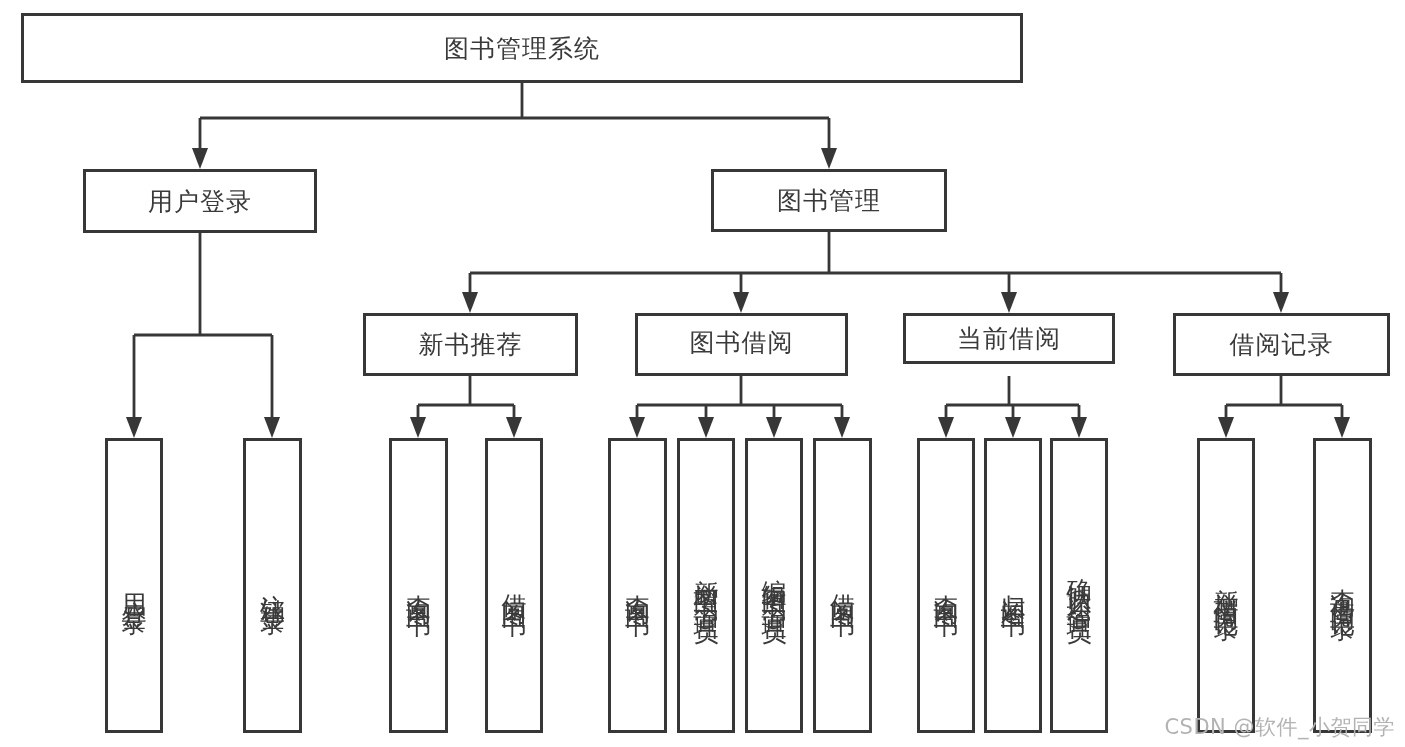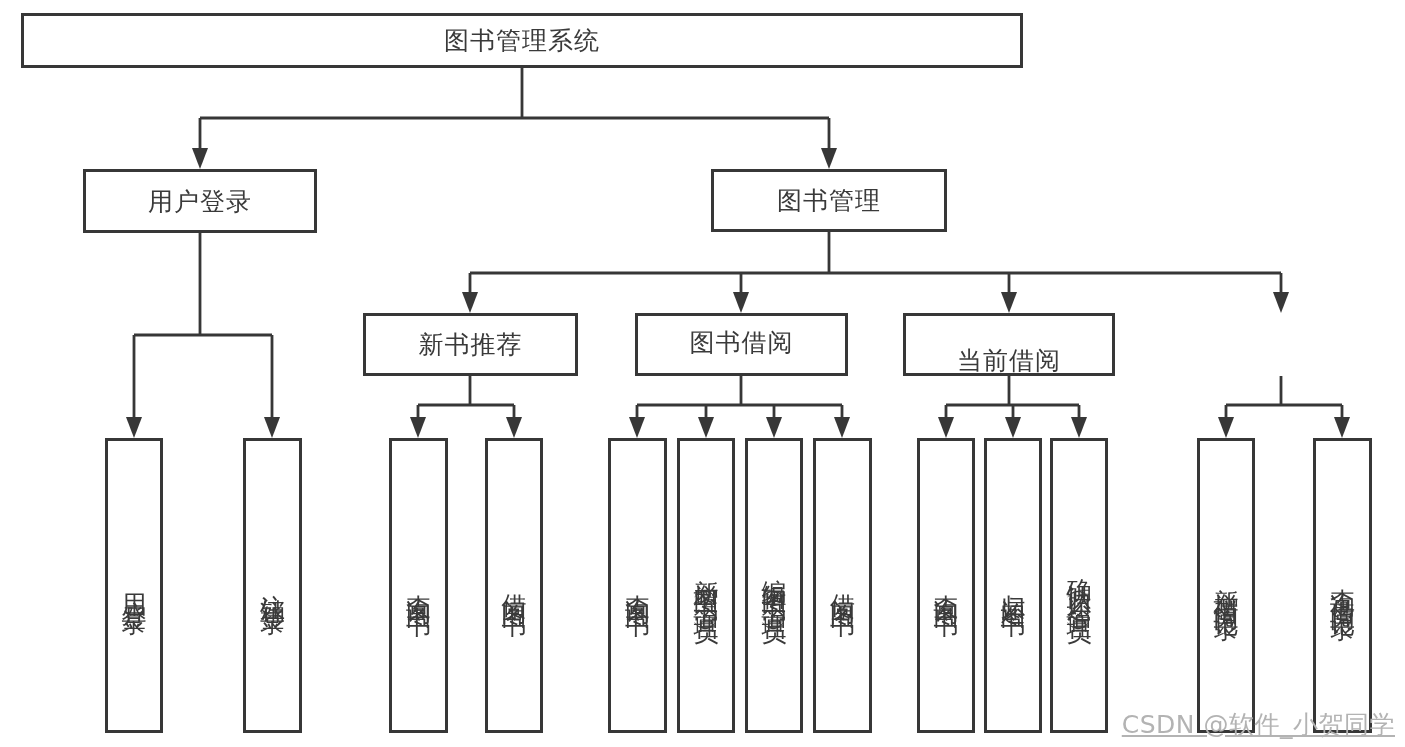--- a/index.html
+++ b/index.html
@@ -48,25 +48,24 @@
     text-orientation:mixed;
     font-size:25px;
     letter-spacing:6px;
     line-height:1;
     color:var(--text);
     white-space:nowrap;
   }
   .watermark{
     position:absolute;
     right:10px;bottom:6px;
-    font-size:25px;
+    font-size:21px;
     color:var(--watermark);
     letter-spacing:0.5px;
     white-space:nowrap;
-    text-decoration:underline;
   }
 </style>
 </head>
 <body>
 
 <div class="canvas">
 
   <svg class="connectors" viewBox="0 0 1405 747" xmlns="http://www.w3.org/2000/svg">
       <path d="M522 68 V118" class="edge"></path>
       <path d="M200 118 H829" class="edge"></path>
@@ -115,39 +114,42 @@
       <polygon points="698,417 714,417 706,438" class="arrow"></polygon>
       <polygon points="766,417 782,417 774,438" class="arrow"></polygon>
       <polygon points="834,417 850,417 842,438" class="arrow"></polygon>
       <polygon points="938,417 954,417 946,438" class="arrow"></polygon>
       <polygon points="1005,417 1021,417 1013,438" class="arrow"></polygon>
       <polygon points="1071,417 1087,417 1079,438" class="arrow"></polygon>
       <polygon points="1218,417 1234,417 1226,438" class="arrow"></polygon>
       <polygon points="1334,417 1350,417 1342,438" class="arrow"></polygon>
     </svg>
 
-  <div class="node" style="left:21px;top:13px;width:1002px;height:55px;">
+  <div class="node" style="left:21px;top:13px;width:1002px;height:70px;">
     <span class="lbl">图书管理系统</span>
   </div>
 
   <div class="node" style="left:83px;top:169px;width:234px;height:64px;">
     <span class="lbl">用户登录</span>
   </div>
   <div class="node" style="left:711px;top:169px;width:236px;height:63px;justify-content:center;">
     <span class="lbl">图书管理</span>
   </div>
 
   <div class="node" style="left:363px;top:313px;width:215px;height:63px;">
     <span class="lbl">新书推荐</span>
   </div>
   <div class="node" style="left:635px;top:313px;width:213px;height:63px;font-family:Liberation Mono, monospace;">
     <span class="lbl">图书借阅</span>
   </div>
-  <div class="node" style="left:903px;top:313px;width:212px;height:63px;align-items:flex-end;">
+  <div class="node" style="left:903px;top:313px;width:212px;height:51px;">
     <span class="lbl">当前借阅</span>
+  </div>
+  <div class="node" style="left:1173px;top:313px;width:217px;height:63px;">
+    <span class="lbl">借阅记录</span>
   </div>
 
   <div class="leaf" style="left:105px;top:438px;width:58px;height:295px;">
     <span class="vlbl">用户登录</span>
   </div>
   <div class="leaf" style="left:243px;top:438px;width:59px;height:295px;">
     <span class="vlbl">注销登录</span>
   </div>
 
   <div class="leaf" style="left:389px;top:438px;width:59px;height:295px;">

